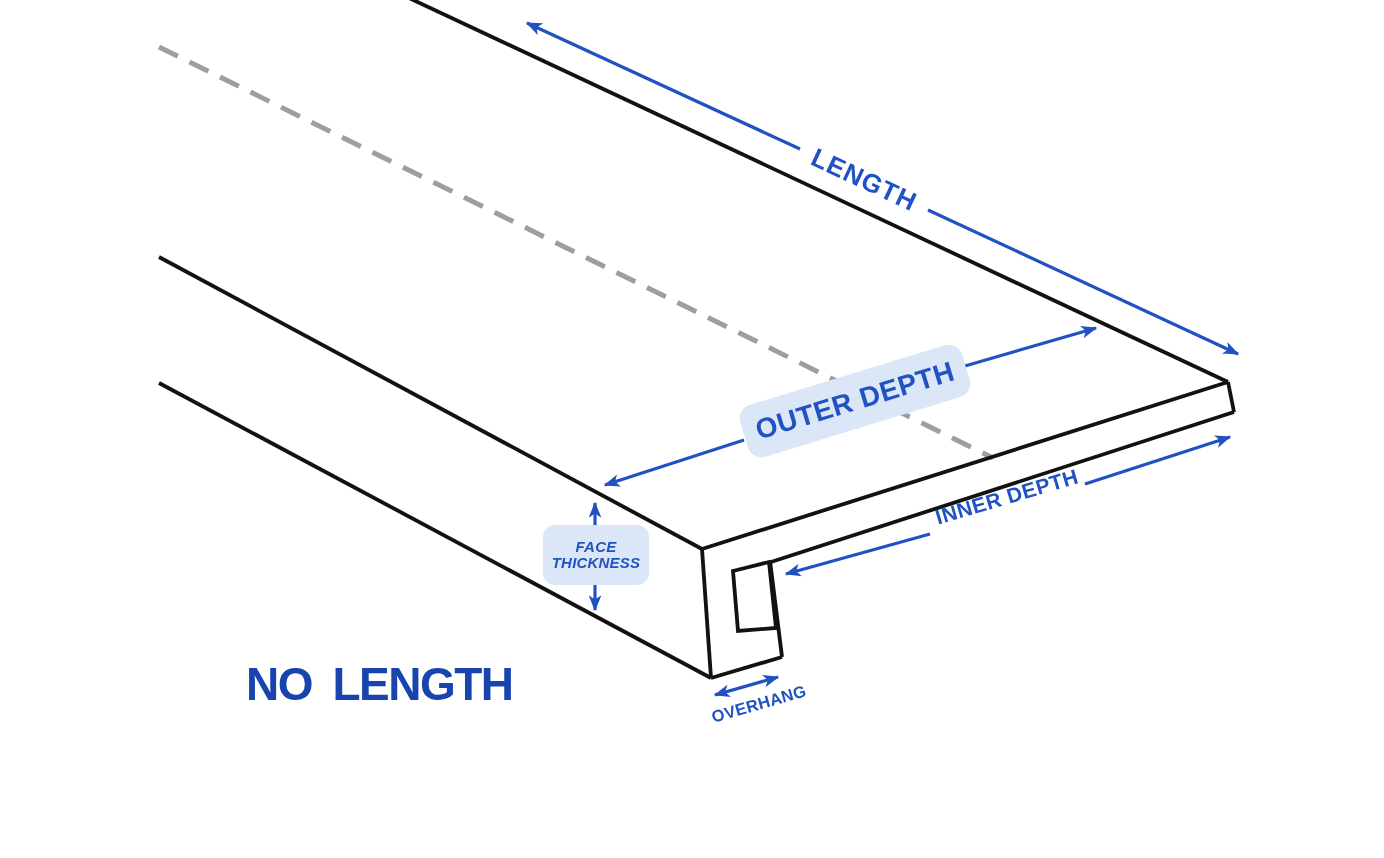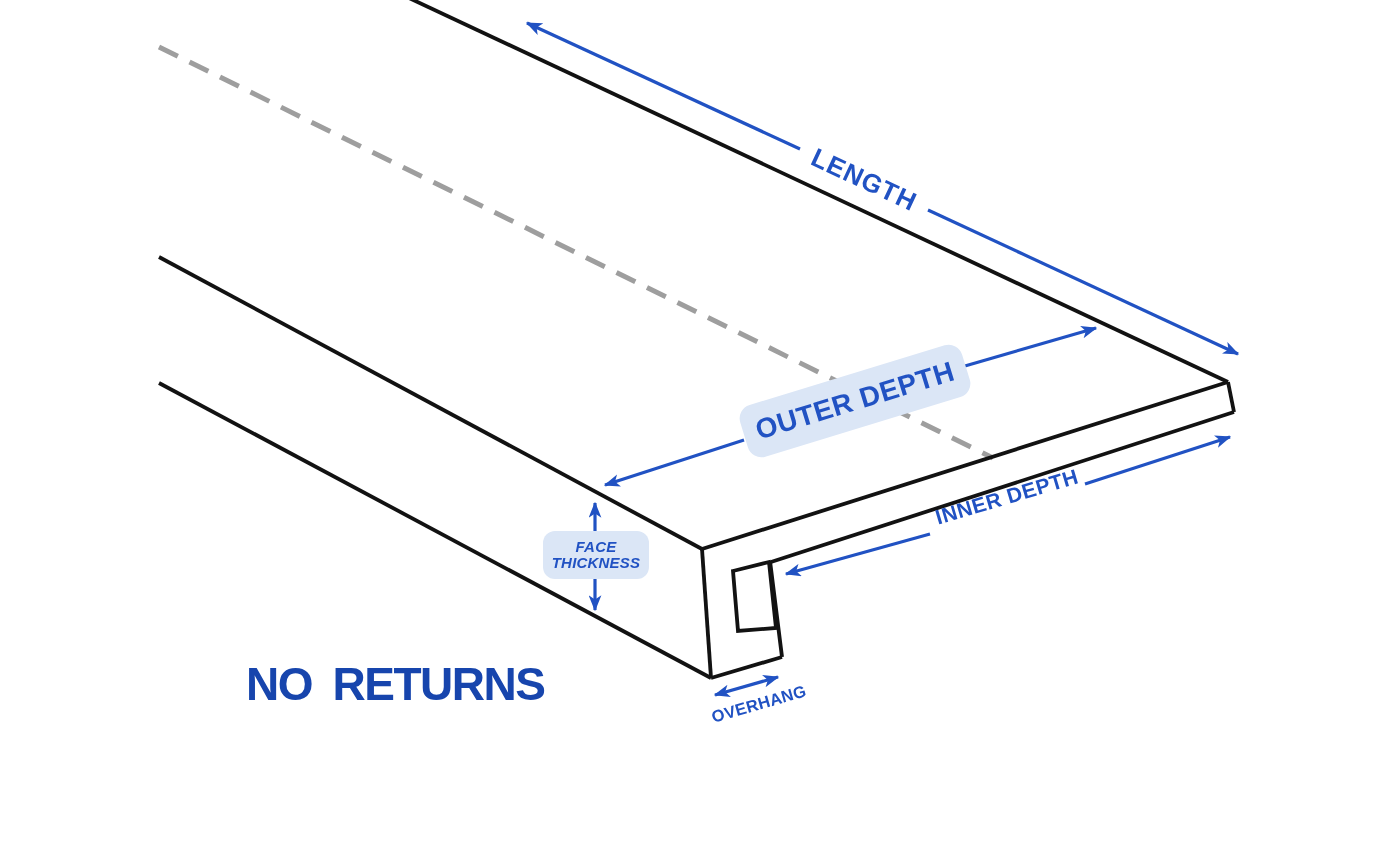--- a/index.html
+++ b/index.html
@@ -20,21 +20,21 @@
   .pill-outer{
     left:855px;top:401px;width:232px;height:54px;
     transform:translate(-50%,-50%) rotate(-17deg);
   }
   .pill-outer .txt{font-size:28px;font-weight:700;color:#2152c3;letter-spacing:0.5px;}
   .lbl-inner{
     left:1007px;top:497px;font-size:21px;letter-spacing:0.5px;
     transform:translate(-50%,-50%) rotate(-16.5deg);
   }
   .pill-face{
-    left:596px;top:555px;width:106px;height:48px;border-radius:12px;
+    left:596px;top:555px;width:106px;height:60px;border-radius:12px;
     transform:translate(-50%,-50%);
   }
   .pill-face .txt{
     font-size:15px;font-weight:700;font-style:italic;color:#2152c3;
     text-align:center;line-height:16px;letter-spacing:0.2px;
   }
   .lbl-overhang{
     left:759px;top:704px;font-size:16.5px;letter-spacing:0.3px;
     transform:translate(-50%,-50%) rotate(-16deg);
   }
@@ -94,16 +94,16 @@
   <div class="pill pill-face">
     <span class="txt">
       <span>FACE</span><br>
       <span>THICKNESS</span>
     </span>
   </div>
 
   <div class="lbl lbl-overhang">OVERHANG</div>
 
   <div class="title">
-    <div class="t2">NO RETURNS</div>
+    <div class="t2">NO LENGTH</div>
   </div>
 
 </div>
 
 </body></html>

